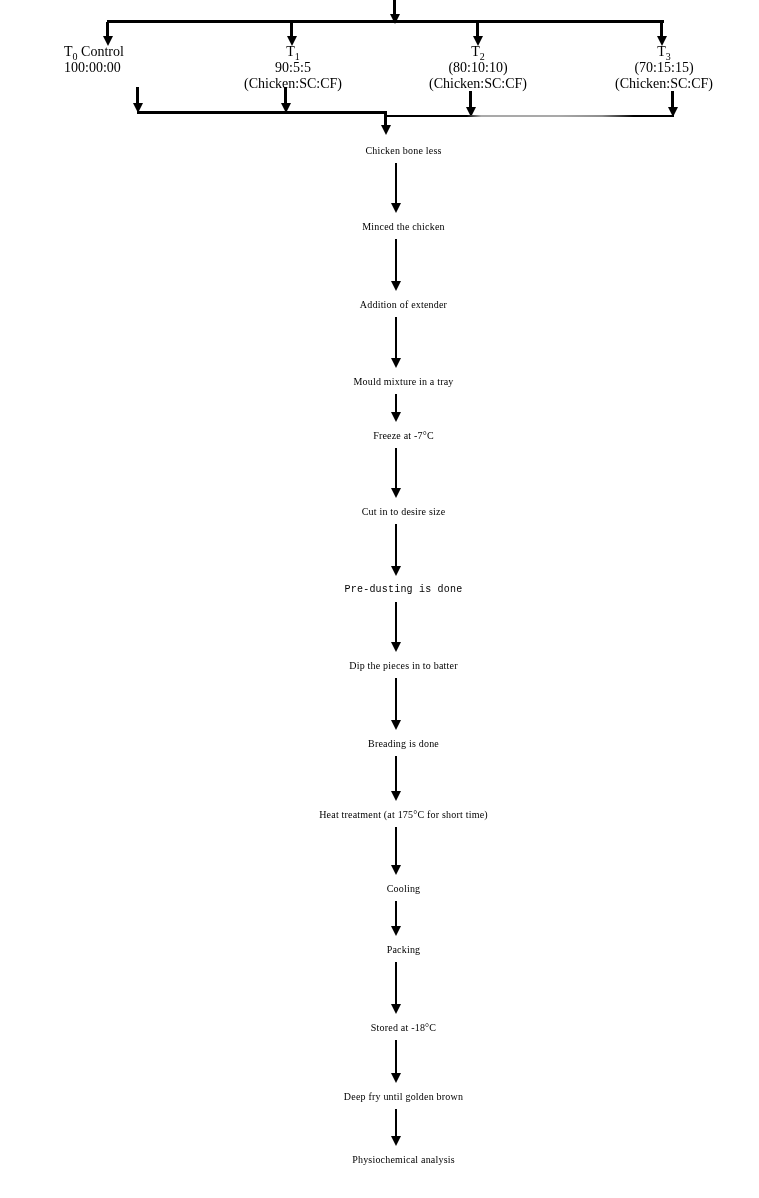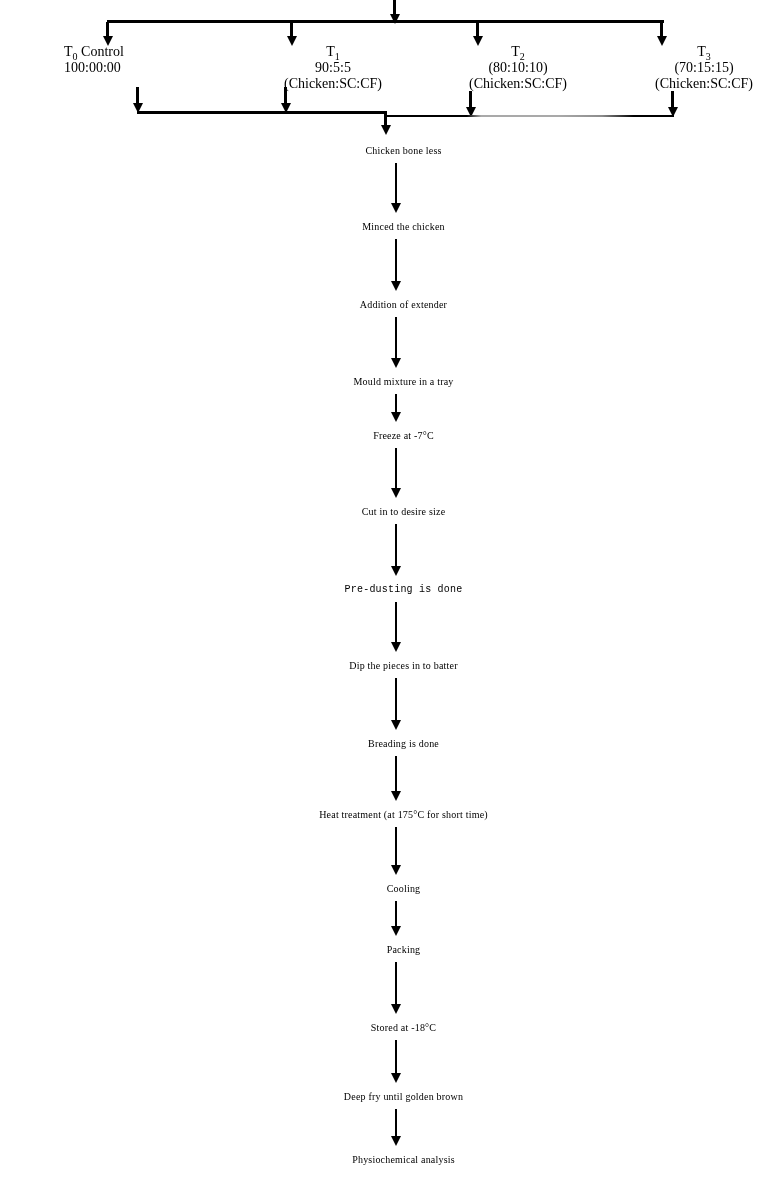--- a/index.html
+++ b/index.html
@@ -29,21 +29,21 @@
     border-left:5.5px solid transparent;
     border-right:5.5px solid transparent;
     border-top:10px solid #000;
   }
   
   .treatment{
     position:absolute;top:44px;
     font-size:14px;line-height:16px;
     text-align:center;white-space:nowrap;
   }
-  .treatment.centered{transform:translateX(-50%);margin-left:40px;}
+  .treatment.centered{transform:translateX(-50%);}
   .treatment sub{font-size:10px;line-height:0;}
   
   .step{
     position:absolute;left:36px;right:0;
     text-align:center;font-size:10px;line-height:17px;
     letter-spacing:.2px;white-space:nowrap;
   }
   
   .caption{
     position:absolute;left:36px;right:0;top:1176px;

